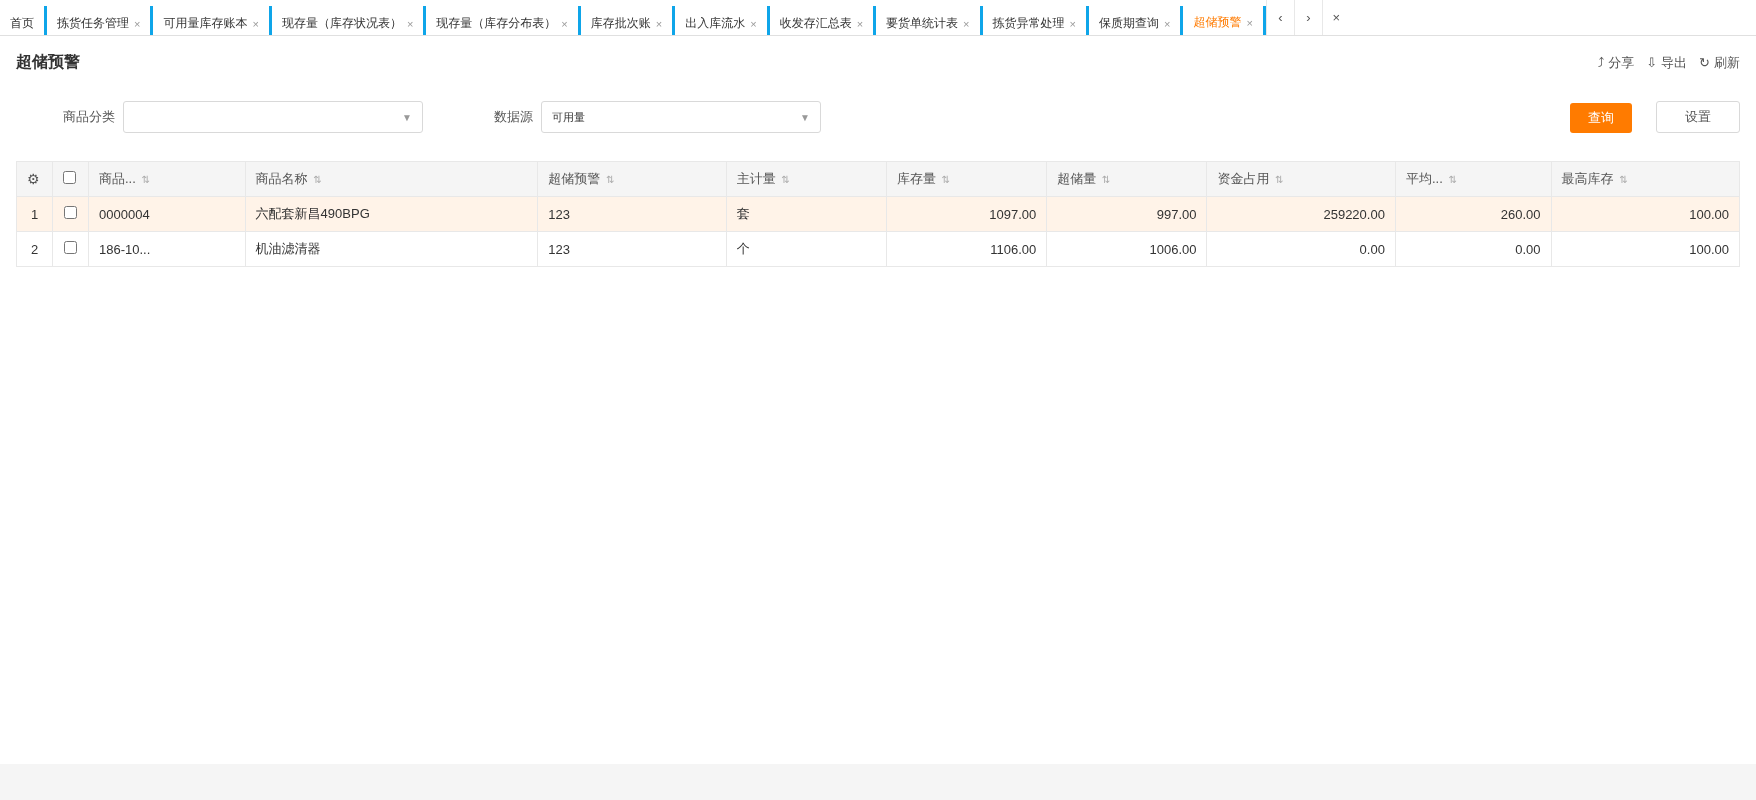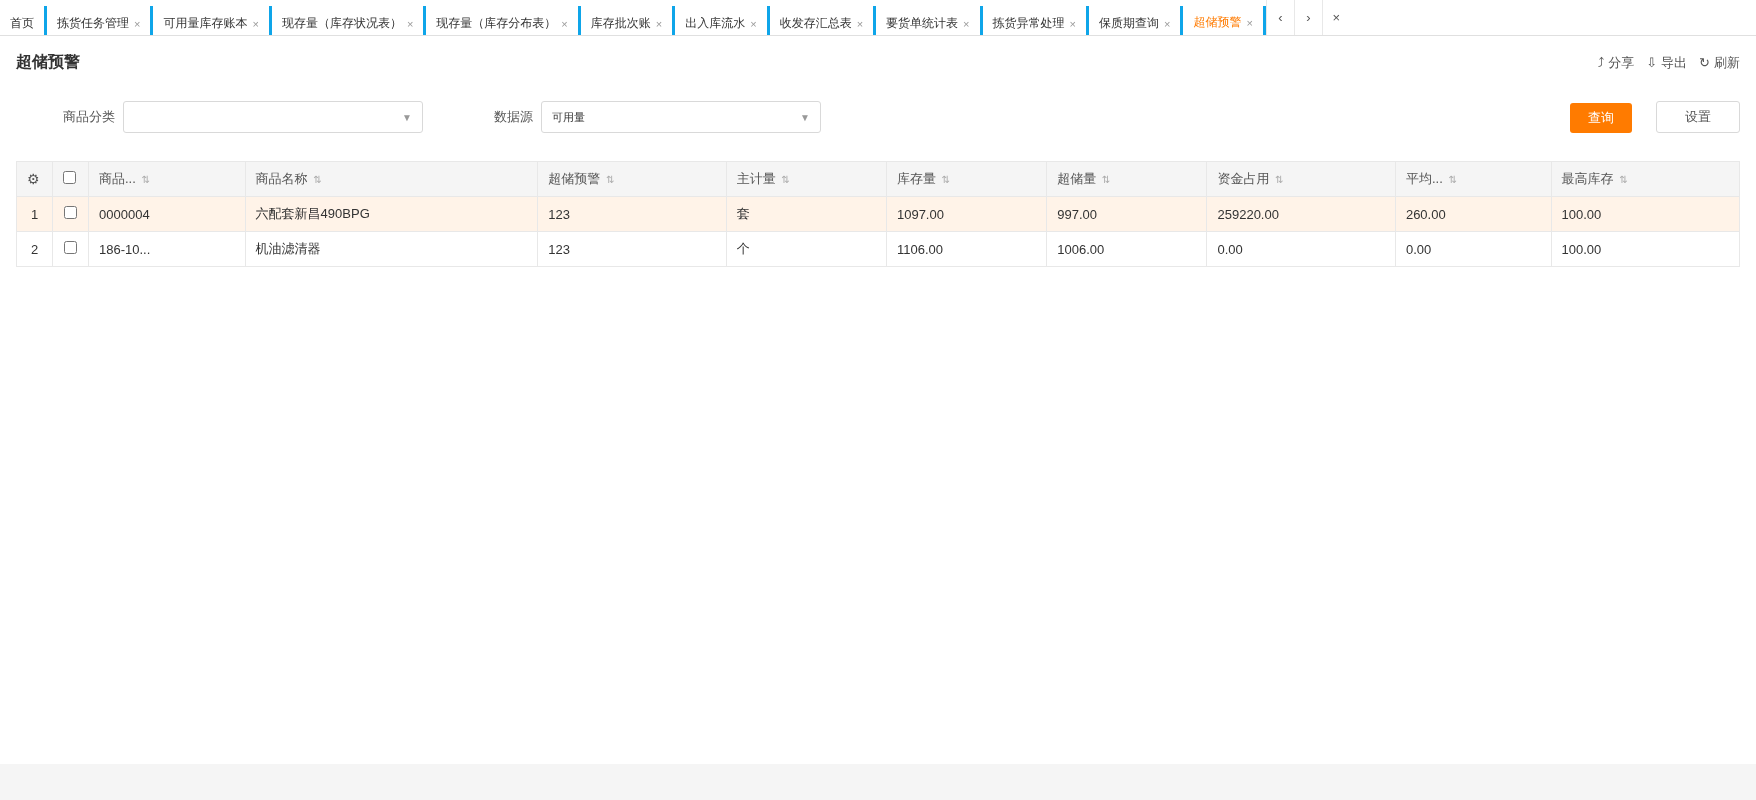--- a/index.html
+++ b/index.html
@@ -176,21 +176,21 @@
     }
     .th-settings {
       width: 36px;
       text-align: center;
     }
     .th-checkbox {
       width: 36px;
       text-align: center;
     }
     .td-center { text-align: center; }
-    .td-right { text-align: left; }
+    .td-right { text-align: right; }
 
     .gear-icon { font-size: 14px; color: #555; cursor: pointer; }
   </style>
 </head>
 <body>
 
 <div class="topbar">
   <div class="topbar-item home">首页</div>
   <div class="topbar-item">
     <span>拣货任务管理</span>

